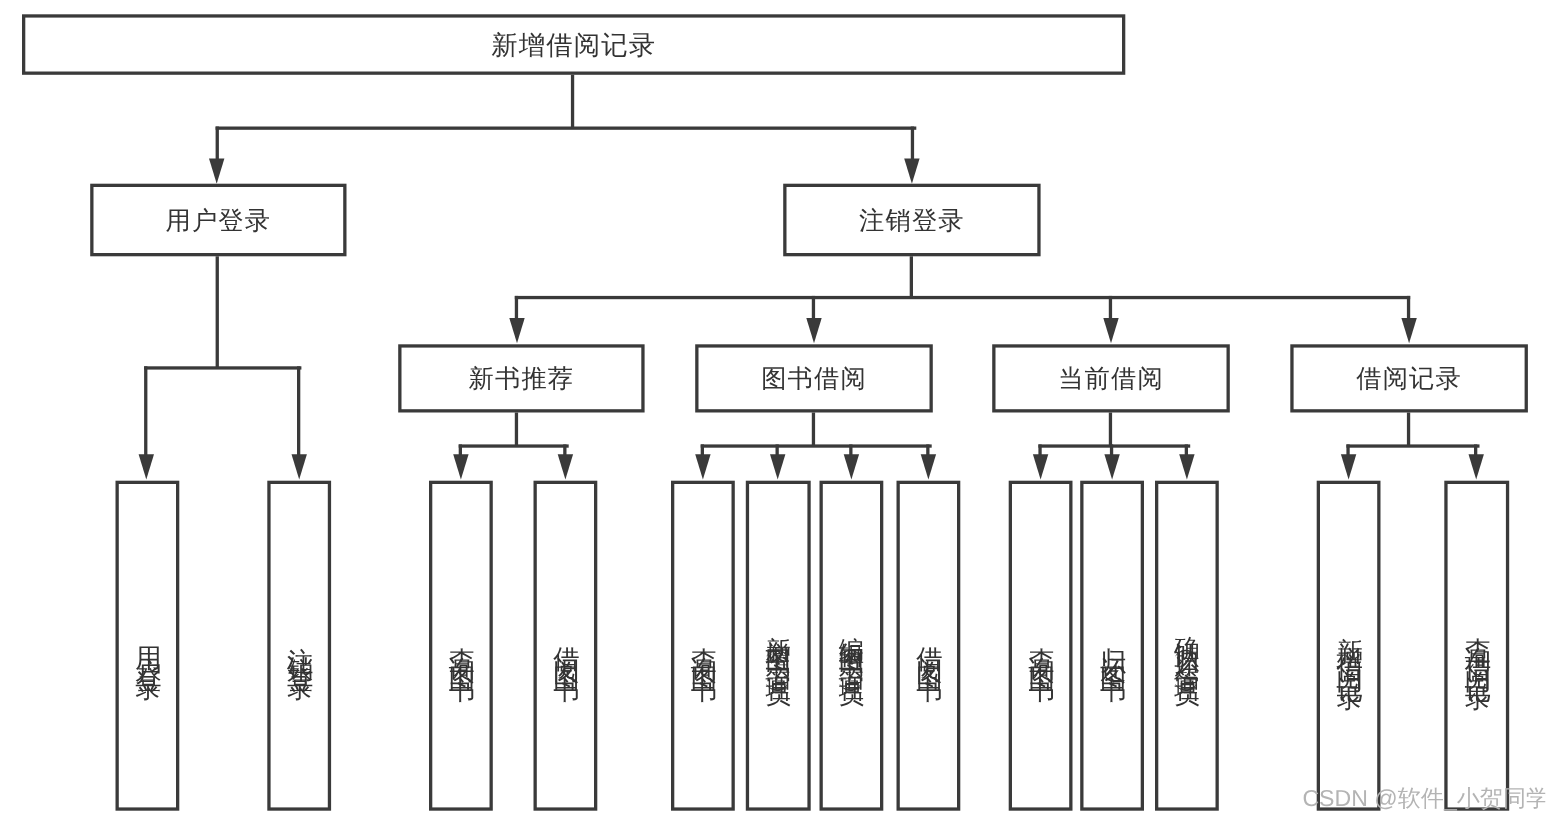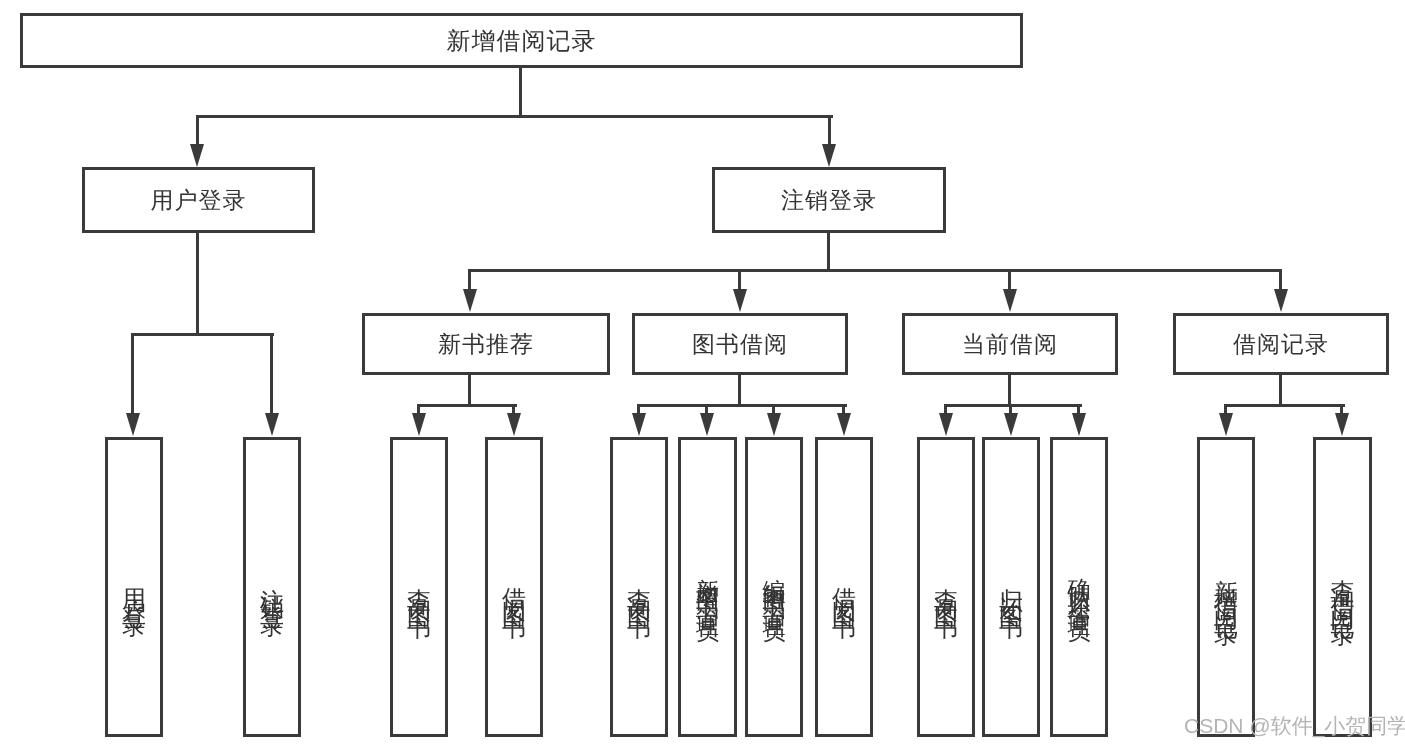--- a/index.html
+++ b/index.html
@@ -60,21 +60,21 @@
   <div class="line" style="left:468px;top:269px;width:814px;height:3px"></div>
   <div class="line" style="left:468px;top:269px;width:3px;height:23px"></div>
   <div class="arr" style="left:463px;top:289px"></div>
   <div class="line" style="left:738px;top:269px;width:3px;height:23px"></div>
   <div class="arr" style="left:733px;top:289px"></div>
   <div class="line" style="left:1008px;top:269px;width:3px;height:23px"></div>
   <div class="arr" style="left:1003px;top:289px"></div>
   <div class="line" style="left:1279px;top:269px;width:3px;height:23px"></div>
   <div class="arr" style="left:1274px;top:289px"></div>
 
-  <div class="box hbox" style="left:362px;top:313px;width:248px;height:62px">
+  <div class="box hbox" style="left:362px;top:313px;width:224px;height:62px">
     <span>新书推荐</span>
   </div>
   <div class="box hbox" style="left:902px;top:313px;width:216px;height:62px">
     <span>当前借阅</span>
   </div>
   <div class="box hbox" style="left:632px;top:313px;width:216px;height:62px">
     <span>图书借阅</span>
   </div>
   <div class="box hbox" style="left:1173px;top:313px;width:216px;height:62px">
     <span>借阅记录</span>

